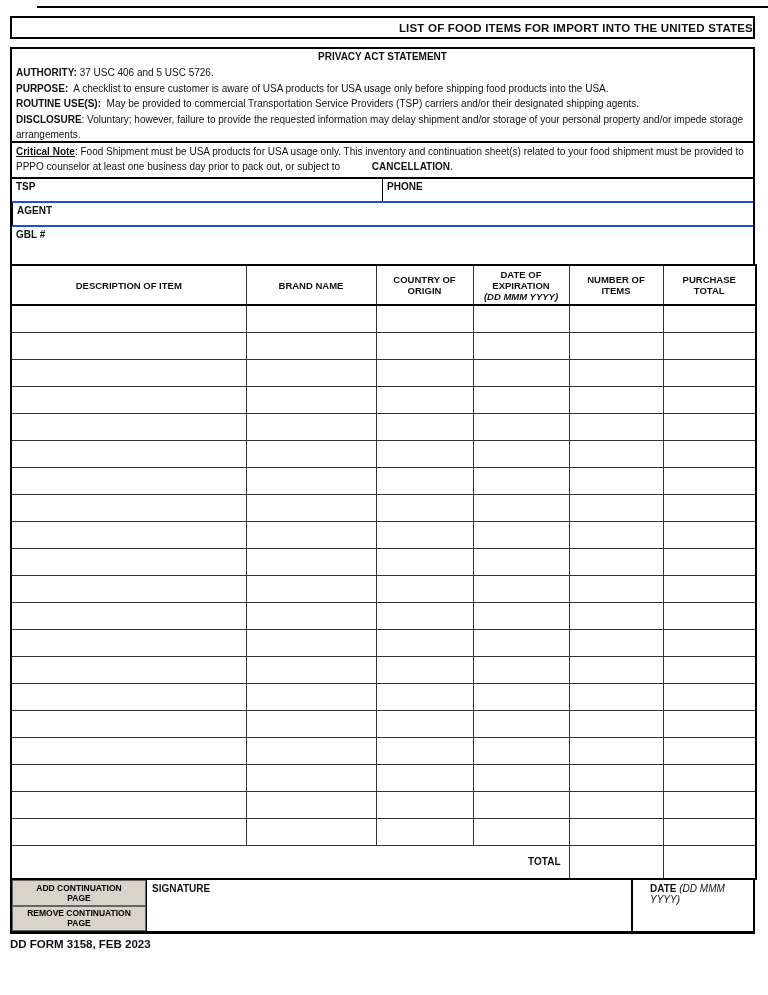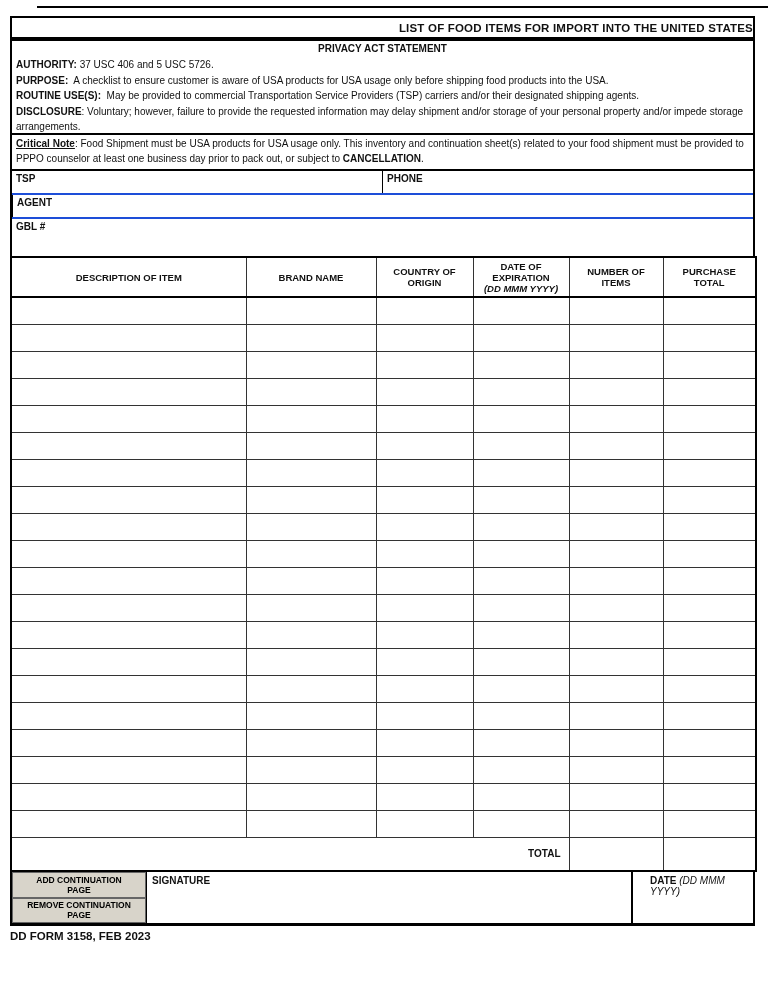--- a/index.html
+++ b/index.html
@@ -30,42 +30,42 @@
   .title-box {
     height: 23px;
     display: flex; align-items: center; justify-content: flex-end;
   }
   .title-box .title {
     font-weight: bold; font-size: 11.5px; letter-spacing: 0.2px;
   }
 
   
   .privacy-box {
-    margin-top: 0;
+    margin-top: 8px;
     height: 96px;
     padding: 2px 4px 0 4px;
   }
   .privacy-heading {
     text-align: center; font-weight: bold; font-size: 10px;
     margin-bottom: 3px;
   }
   .privacy-item {
     font-size: 10px; line-height: 15.5px; white-space: pre-wrap;
   }
   .privacy-item .lbl { font-weight: bold; }
 
   
   .critical-box {
     margin-top: -2px;
     height: 38px;
     padding: 2px 4px 0 4px;
     font-size: 10px; line-height: 14.5px;
   }
   .critical-box .lbl { font-weight: bold; text-decoration: underline; }
-  .critical-box .emph { font-weight: bold; }
+  .critical-box .emph { font-weight: bold; margin-left: 29px; }
 
   
   .contact-section { margin-top: -2px; }
   .contact-row {
     display: grid;
     grid-template-columns: 370px 1fr;
     height: 24px;
     border-bottom: 2px solid #1d4ed8;
   }
   .contact-row:last-child { border-bottom: none; }

